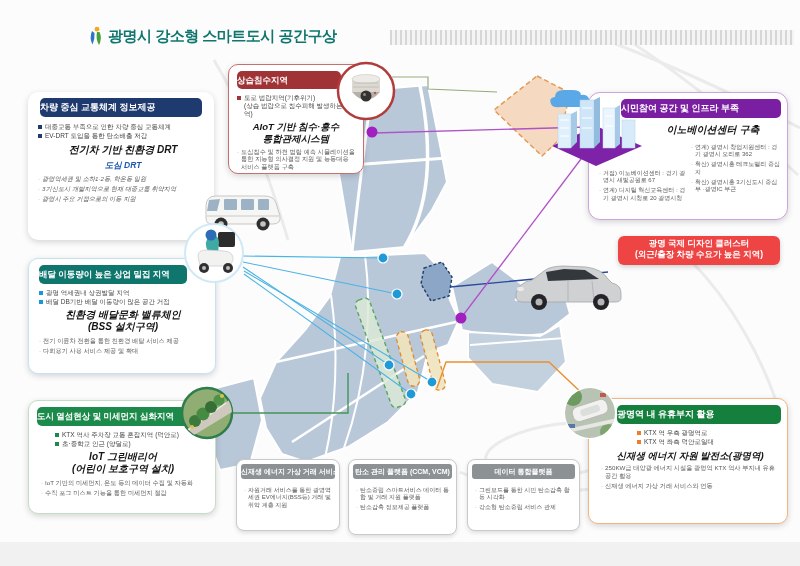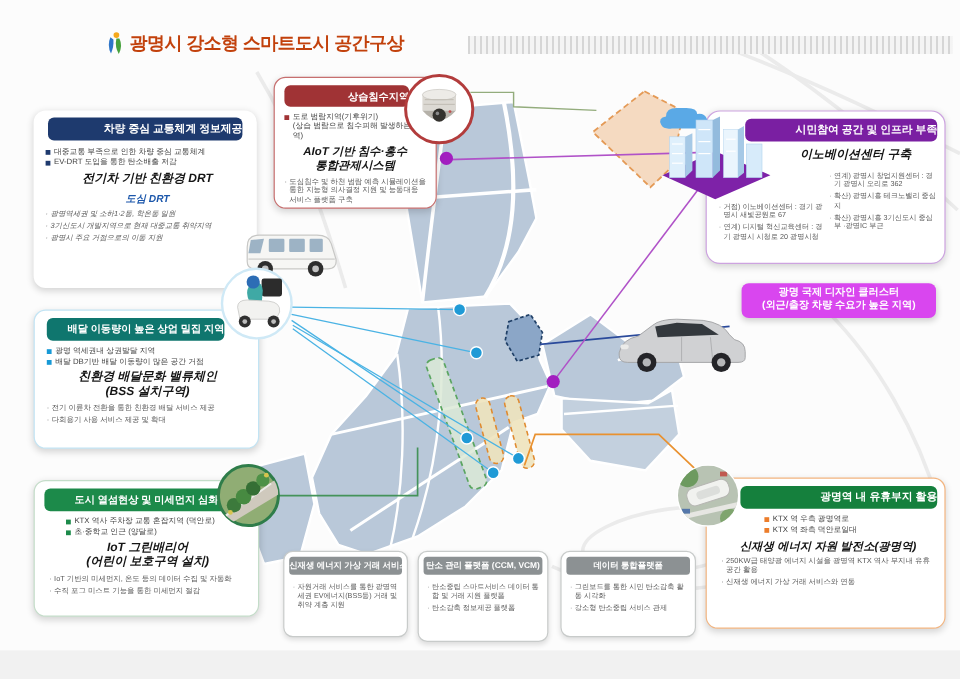--- a/index.html
+++ b/index.html
@@ -1,29 +1,29 @@
 <!DOCTYPE html>
 <html><head>
 <meta charset="utf-8">
 <style>
   html,body{margin:0;padding:0;}
   body{font-family:"Liberation Sans","DejaVu Sans",sans-serif;}
   #stage{position:relative;width:800px;height:566px;background:#fcfcfc;overflow:hidden;}
   
-  #hdr-title{position:absolute;left:108px;top:27px;font-size:15px;font-weight:bold;color:#c2410c;letter-spacing:-0.5px;z-index:4;}
+  #hdr-title{position:absolute;left:108px;top:27px;font-size:15px;font-weight:bold;color:#0f766e;letter-spacing:-0.5px;z-index:4;}
   #hdr-logo{position:absolute;left:88px;top:26px;z-index:4;}
   #hdr-stripes{position:absolute;left:390px;top:30px;width:404px;height:15px;z-index:4;
     background:repeating-linear-gradient(90deg,#d6d6d6 0,#d6d6d6 2px,#f4f4f4 2px,#f4f4f4 5px);}
   #footer-band{position:absolute;left:0;right:0;bottom:0;height:24px;background:#f1f1f1;z-index:0;}
   
   .layer{position:absolute;left:0;top:0;z-index:1;}
   #art{z-index:3;pointer-events:none;}
   
   .callout{position:absolute;background:#fff;border-radius:10px;box-shadow:0 2px 6px rgba(0,0,0,.16);z-index:2;}
-  .hdr{position:absolute;top:6px;height:19px;line-height:19px;border-radius:5px;color:#fff;font-weight:bold;font-size:9px;text-align:right;white-space:nowrap;overflow:hidden;}
+  .hdr{position:absolute;top:6px;height:19px;line-height:19px;border-radius:5px;color:#fff;font-weight:bold;font-size:9px;text-align:left;white-space:nowrap;overflow:hidden;}
   .body{position:absolute;}
   .b{display:flex;gap:3px;font-size:6.5px;color:#3f3f3f;line-height:1.3;margin:1.5px 0;}
   .sq{flex:0 0 auto;width:4px;height:4px;margin-top:2px;}
   .d{display:flex;gap:2px;font-size:6.2px;color:#5a5a5a;line-height:1.25;margin:2.5px 0;}
   .dot{flex:0 0 auto;color:#8a8a8a;}
   .sol{text-align:center;font-weight:bold;color:#151515;line-height:1.25;font-style:italic;}
   .colt{font-weight:bold;font-size:8.5px;color:#1c57ab;text-align:center;margin:2px 0 2px 0;}
   .cols{display:flex;gap:6px;font-style:italic;}
   .col{flex:1;}
   .pbox{position:absolute;background:#fff;border:1.5px solid #c8cbca;border-radius:8px;box-shadow:0 2px 4px rgba(0,0,0,.12);z-index:2;}
@@ -205,21 +205,21 @@
             <span>전기 이륜차 전환을 통한 친환경 배달 서비스 제공</span>
           </div>
         <div class="d">
             <span class="dot">·</span>
             <span>다회용기 사용 서비스 제공 및 확대</span>
           </div>
       </div>
     </div>
   </div>
 
-  <div style="position:absolute;left:618px;top:236px;width:162px;height:29px;background:#d946ef;border-radius:6px;color:#fff;font-weight:bold;font-size:8.5px;text-align:center;line-height:1.35;padding-top:2px;box-sizing:border-box;z-index:2;box-shadow:0 2px 5px rgba(0,0,0,.18);">
+  <div style="position:absolute;left:618px;top:236px;width:162px;height:29px;background:#ef4444;border-radius:6px;color:#fff;font-weight:bold;font-size:8.5px;text-align:center;line-height:1.35;padding-top:2px;box-sizing:border-box;z-index:2;box-shadow:0 2px 5px rgba(0,0,0,.18);">
     <span>광명 국제 디자인 클러스터</span><br>
     <span>(외근/출장 차량 수요가 높은 지역)</span>
   </div>
 
   <div class="callout" style="left:28px;top:400px;width:186px;height:112px;border:1.5px solid #c4ddc9;">
     <div class="hdr" style="left:8px;width:162px;background:#1c8a4a;font-size:8.5px;">도시 열섬현상 및 미세먼지 심화지역</div>
     <div class="body" style="top:28px;left:12px;right:10px;">
       <div class="b" style="margin-left:14px;">
           <i class="sq" style="background:#1c8a4a"></i>
           <span>KTX 역사 주차장 교통 혼잡지역 (덕안로)</span>

